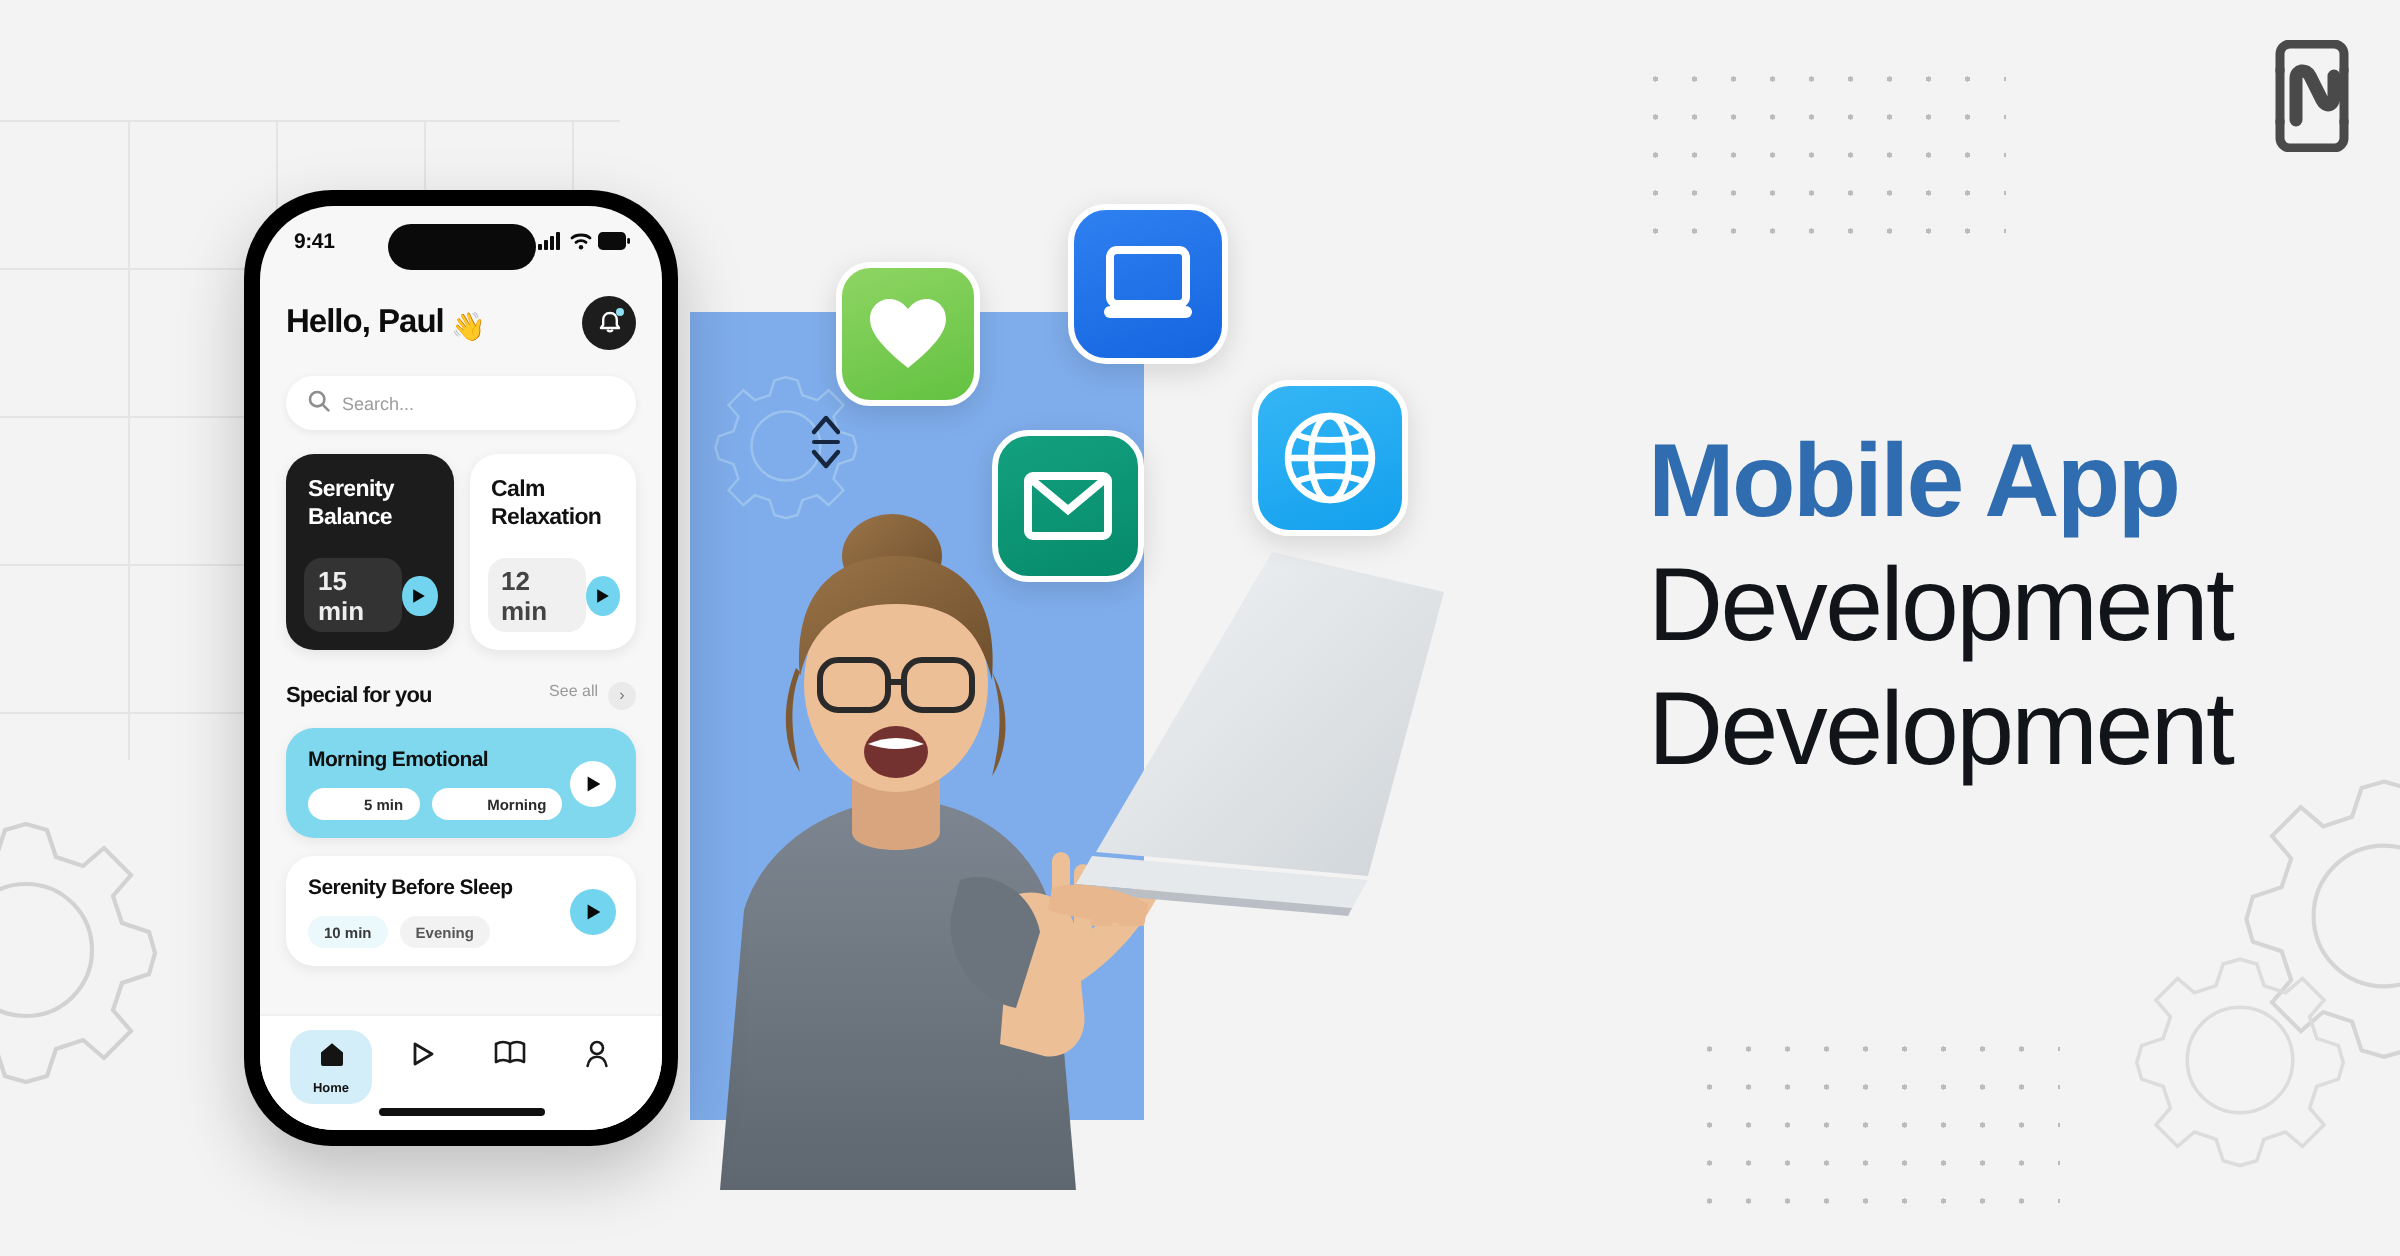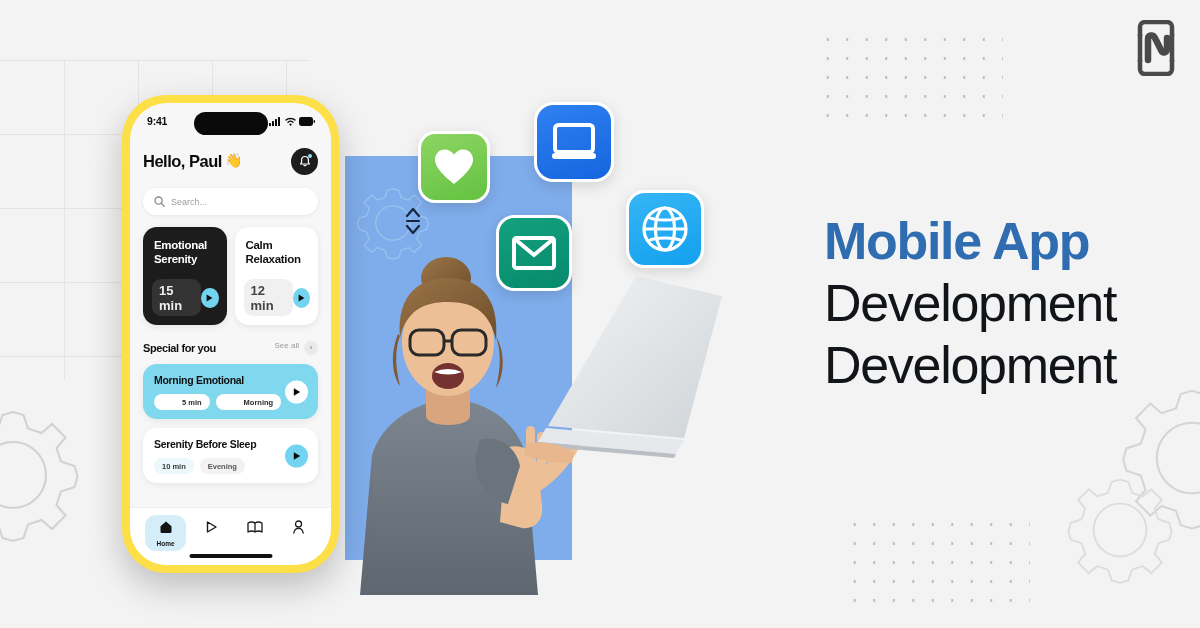--- a/index.html
+++ b/index.html
@@ -111,21 +111,21 @@
     position: absolute;
     left: 524px; top: 268px;
     width: 205px; height: 195px;
   }
 
   
   .phone {
     position: absolute;
     left: 122px; top: 95px;
     width: 217px; height: 478px;
-    background: #fde047;
+    background: #000000;
     border-radius: 44px;
     box-shadow: 0 14px 34px rgba(0,0,0,.22);
     padding: 8px;
   }
   .screen {
     position: relative;
     width: 100%; height: 100%;
     background: #f7f7f7;
     border-radius: 37px;
     overflow: hidden;
@@ -146,21 +146,21 @@
   .statusbar .sysicons { display: flex; align-items: center; gap: 3.5px; color: #0b0b0b; }
 
   .app-body { padding: 6px 13px 0 13px; }
 
   .greet-row {
     display: flex; align-items: center; justify-content: space-between;
     margin-top: 9px;
   }
   .greet {
     font-size: 16.5px; font-weight: 700; color: #0c0c0c;
-    letter-spacing: -.5px; display: flex; align-items: flex-start; gap: 4px;
+    letter-spacing: -.5px; display: flex; align-items: flex-end; gap: 4px;
   }
   .greet .wave { font-size: 14px; }
   .bell-btn {
     position: relative;
     width: 27px; height: 27px; border-radius: 50%;
     background: #1d1d1d;
     display: flex; align-items: center; justify-content: center;
     color: #fff;
   }
   .bell-btn .dot {
@@ -480,21 +480,21 @@
             <svg width="11" height="11" viewBox="0 0 11 11">
               <circle cx="4.6" cy="4.6" r="3.6" fill="none" stroke="#8e8e8e" stroke-width="1.3"></circle>
               <path d="M7.3 7.3 L10.2 10.2" stroke="#8e8e8e" stroke-width="1.3" stroke-linecap="round"></path>
             </svg>
           </span>
           <span class="ph">Search...</span>
         </div>
 
         <div class="cards-row">
           <div class="bigcard dark">
-            <div class="t">Emotional Serenity</div>
+            <div class="t">Serenity Balance</div>
             <div class="card-foot">
               <span class="chip">15 min</span>
               <span class="play">
                 <svg width="7" height="8" viewBox="0 0 7 8">
                   <path d="M0.6 0.6 L6.4 4 L0.6 7.4 Z" fill="#0b0b0b"></path>
                 </svg>
               </span>
             </div>
           </div>
           <div class="bigcard light">

